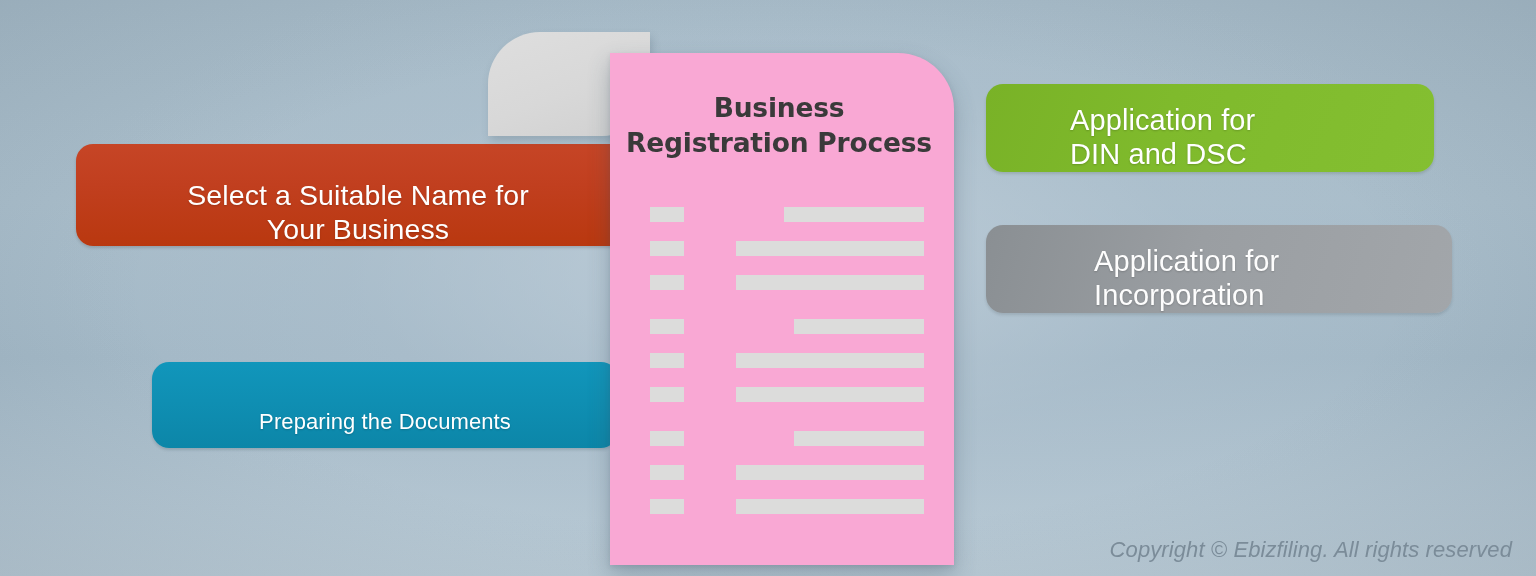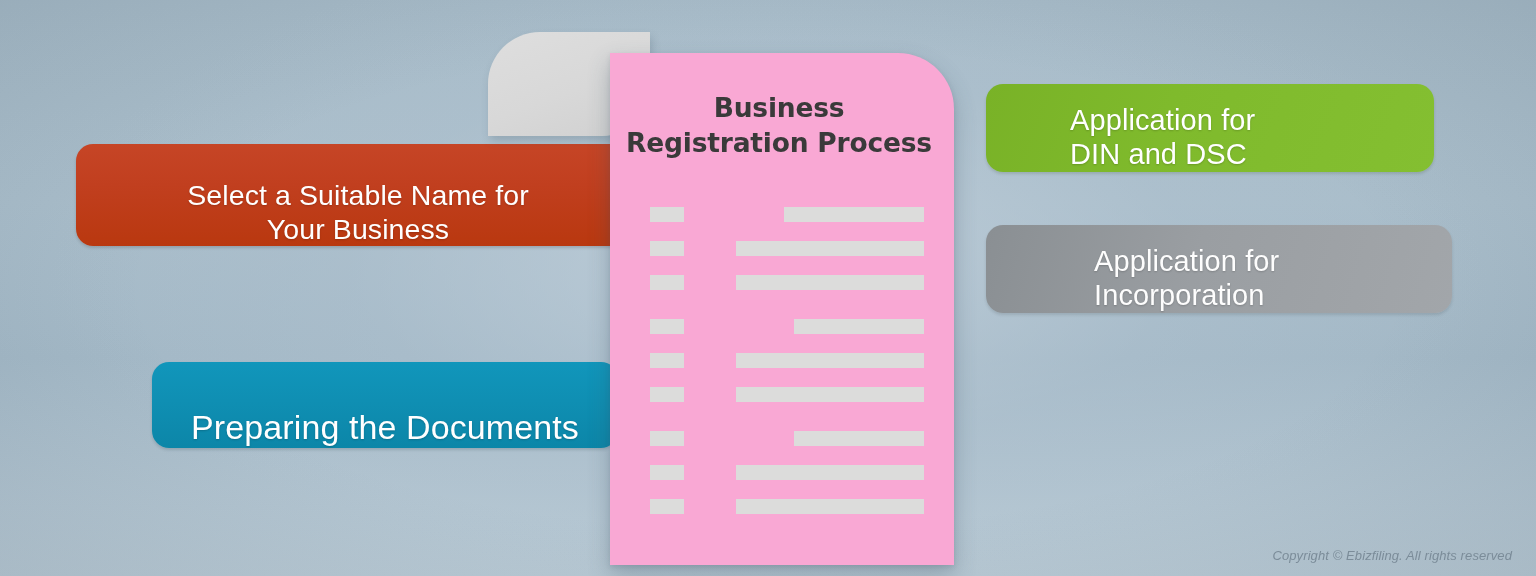--- a/index.html
+++ b/index.html
@@ -73,23 +73,23 @@
     font-size: 28.5px;
     background: linear-gradient(180deg, #c64526 0%, #c13f1f 40%, #b9380f 100%);
     box-shadow: 0 2px 3px rgba(40,20,10,0.16);
     margin-left: 24px;
   }
   #bar-name .shadow-strip { background: #80331a; }
 
   #bar-docs {
     left: 152px; top: 362px;
     width: 466px; height: 86px;
-    padding: 0 26px;
+    padding: 13px 26px;
     text-align: center;
-    font-size: 34px;
+    font-size: 22px;
     background: linear-gradient(180deg, #1196bb 0%, #0f8fb3 45%, #0c86a8 100%);
     box-shadow: 0 2px 3px rgba(10,40,50,0.16);
   }
   #bar-docs .shadow-strip { background: #1a5f74; }
 
   
   #bar-din {
     left: 986px; top: 84px;
     width: 448px; height: 88px;
     padding: 0 26px 0 84px;
@@ -186,21 +186,21 @@
     height: 15px;
     background: #dcdcdb;
     margin-left: auto;
   }
 
   
   #copyright {
     position: absolute;
     right: 24px;
     bottom: 13px;
-    font-size: 13px;
+    font-size: 22px;
     font-style: italic;
     color: #7b8c99;
     letter-spacing: 0.1px;
   }
 </style>
 </head>
 <body>
 
 <div id="stage">
 

